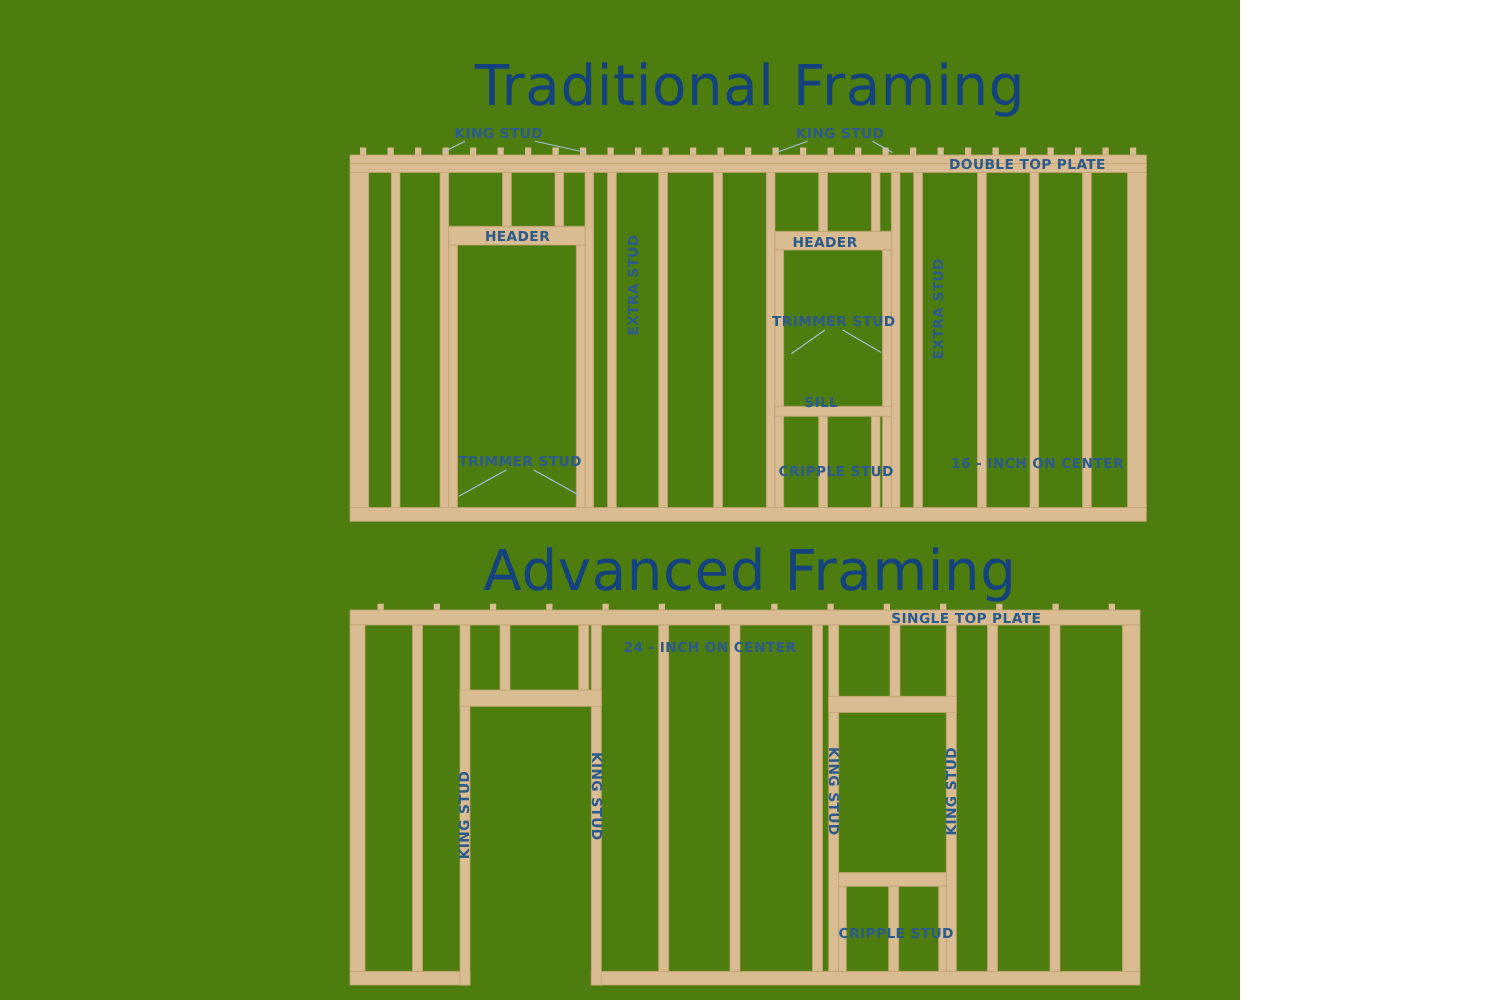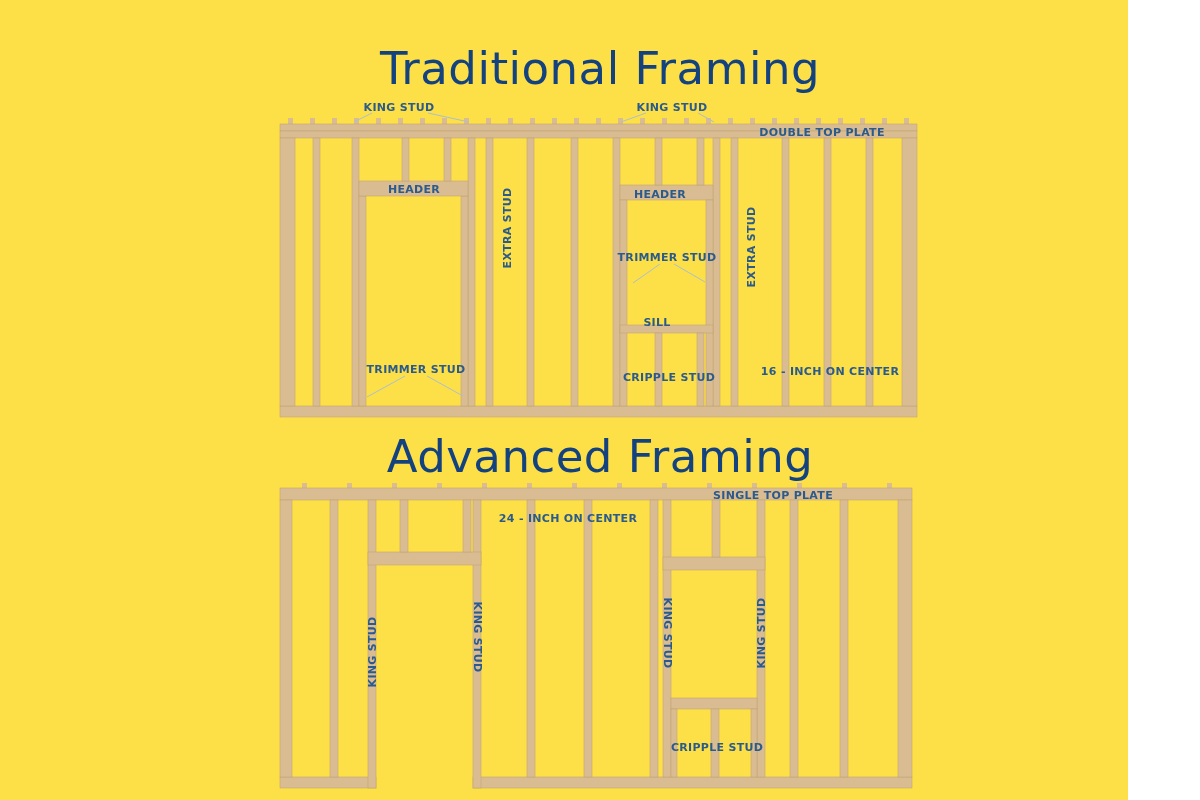--- a/index.html
+++ b/index.html
@@ -1,19 +1,19 @@
 <!DOCTYPE html>
 <html><head>
 <meta charset="utf-8">
 <style>
   html,body{margin:0;padding:0;background:#ffffff;}
   #canvas{
     position:relative;
-    width:1128px;height:800px;
-    background:#fde047;
+    width:992px;height:800px;
+    background:#4d7c0f;
     font-family:"DejaVu Sans", sans-serif;
     overflow:hidden;
   }
   #diagram-svg{position:absolute;left:0;top:0;width:1200px;height:800px;}
   .section-title{
     font-family:"DejaVu Sans", sans-serif;
     font-weight:500;
     letter-spacing:0.5px;
   }
   .diagram-label{

